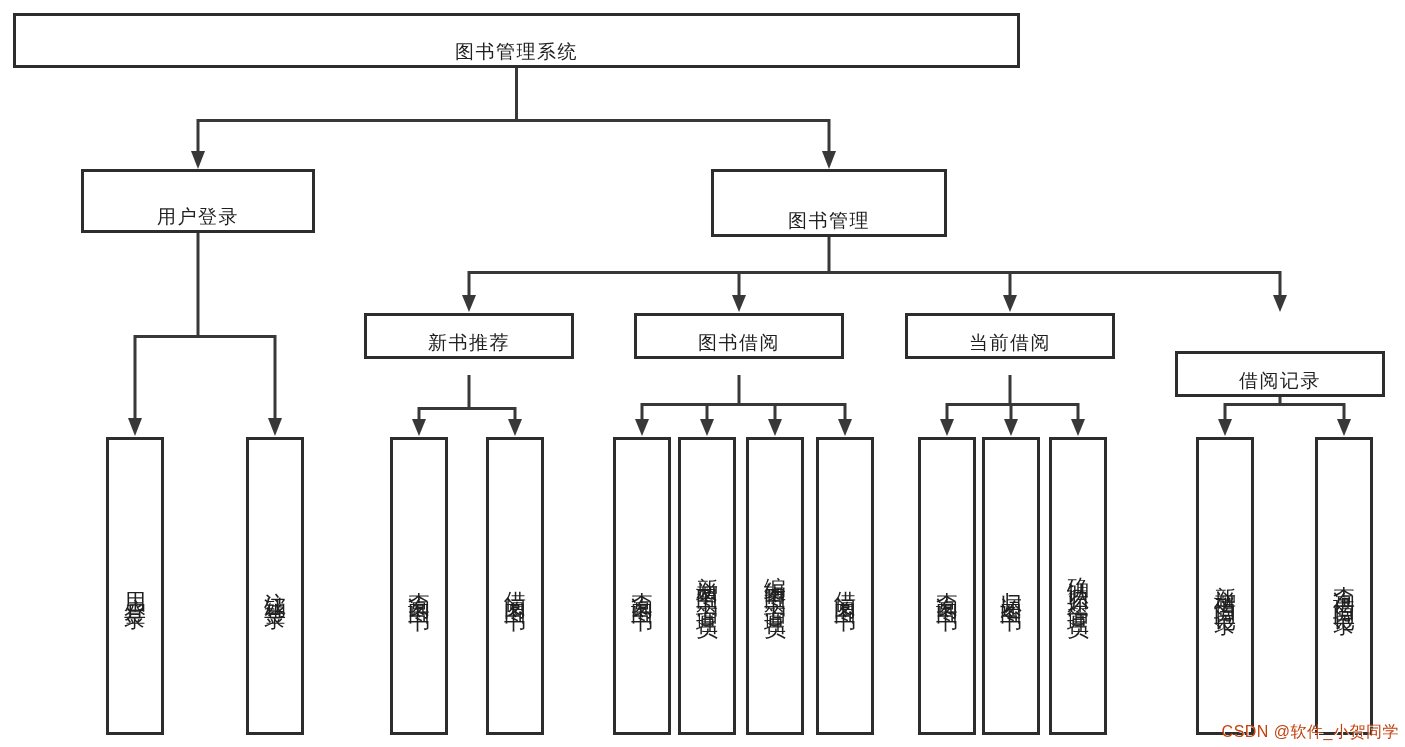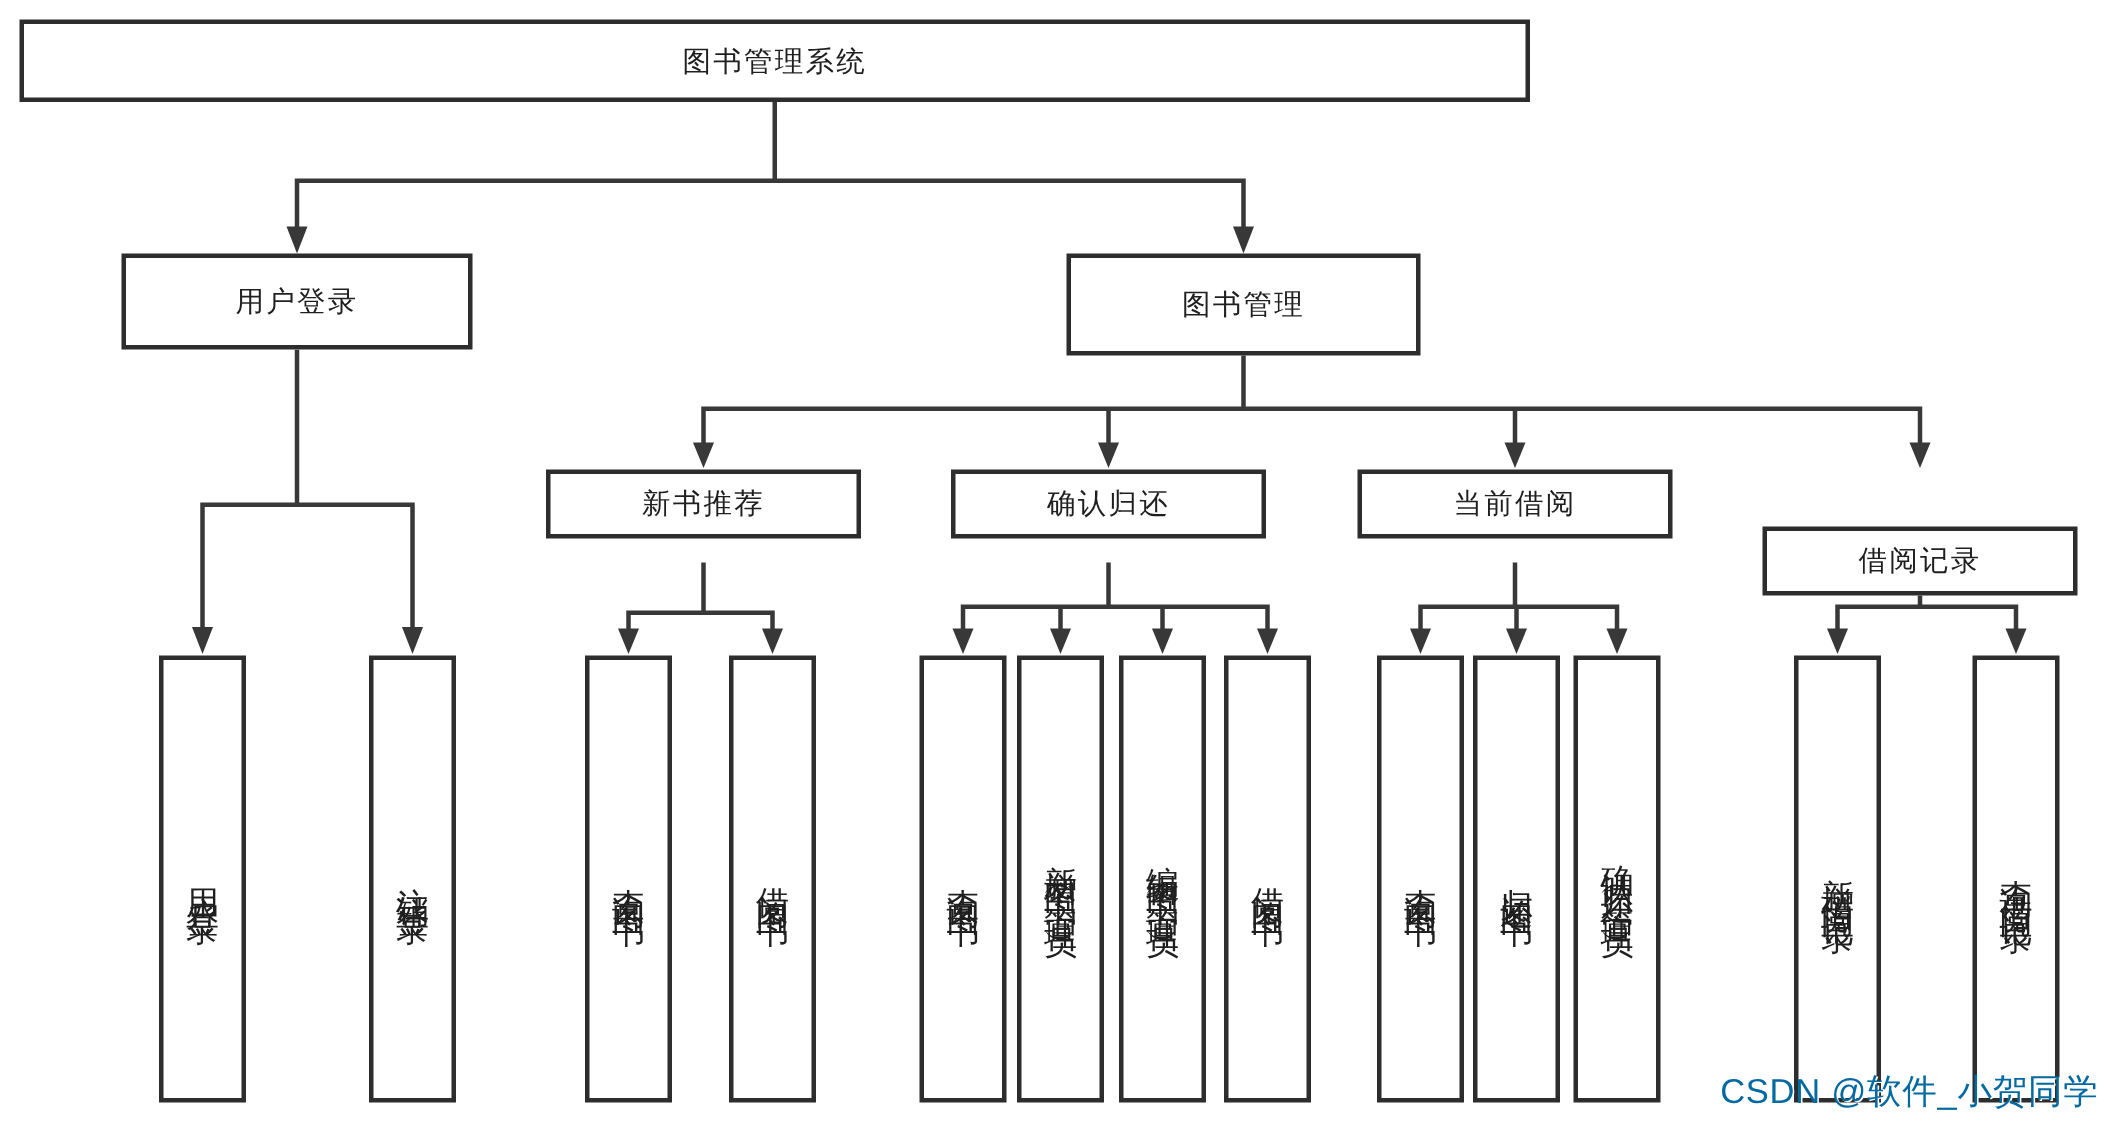--- a/index.html
+++ b/index.html
@@ -16,21 +16,21 @@
     position: absolute;
     left: 0; top: 0;
     width: 1405px; height: 747px;
   }
   .node {
     position: absolute;
     box-sizing: border-box;
     background: #ffffff;
     border: 3px solid #2d2d2d;
     display: flex;
-    align-items: center;
+    align-items: flex-end;
     justify-content: center;
     font-size: 19px;
     letter-spacing: 1.5px;
     white-space: nowrap;
   }
   .node-root   { left: 13px;  top: 13px;  width: 1007px; height: 55px; }
   .node-l1-a   { left: 81px;  top: 169px; width: 234px;  height: 64px; }
   .node-l1-b   { left: 711px; top: 169px; width: 236px;  height: 68px; }
   .node-l2     { top: 313px;  width: 210px; height: 46px; }
   .node-l2-a   { left: 364px; }
@@ -54,22 +54,22 @@
     text-orientation: mixed;
     font-size: 22px;
     line-height: 1;
     letter-spacing: 0.27em;
     white-space: nowrap;
   }
   .watermark {
     position: absolute;
     right: 6px;
     bottom: 4px;
-    font-size: 23px;
-    color: #0369a1;
+    font-size: 16px;
+    color: #c2410c;
     letter-spacing: 0.5px;
     text-shadow: 1px 1px 0 #ffffff;
   }
 </style>
 </head>
 <body>
 
 <div class="canvas">
 
   <svg class="connectors" viewBox="0 0 1405 747" fill="none" stroke="#383838" stroke-width="3">
@@ -130,21 +130,21 @@
     <span>用户登录</span>
   </div>
   <div class="node node-l1-b">
     <span>图书管理</span>
   </div>
 
   <div class="node node-l2 node-l2-a">
     <span>新书推荐</span>
   </div>
   <div class="node node-l2 node-l2-b">
-    <span>确认归还</span>
+    <span>图书借阅</span>
   </div>
   <div class="node node-l2 node-l2-c">
     <span>当前借阅</span>
   </div>
   <div class="node node-l2 node-l2-d">
     <span>借阅记录</span>
   </div>
 
   <div class="leaf" style="left:106px">
     <span>用户登录</span>

